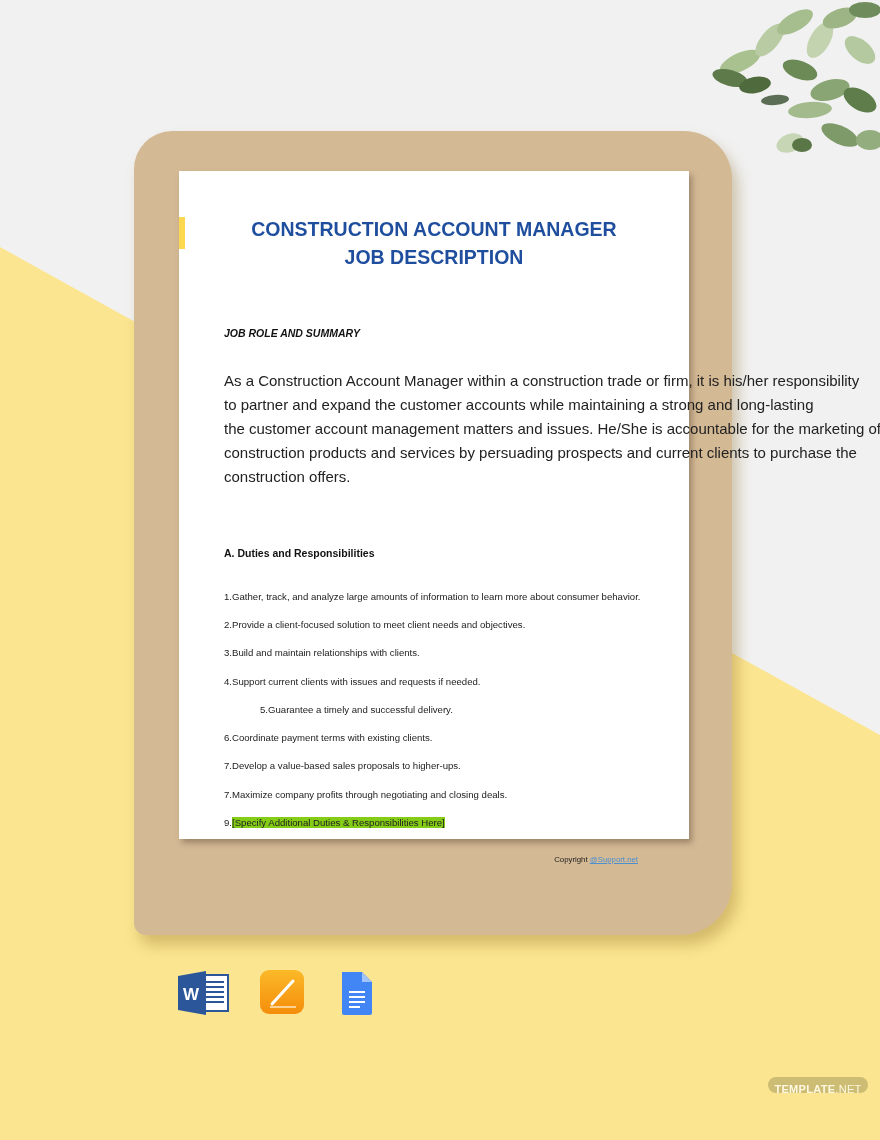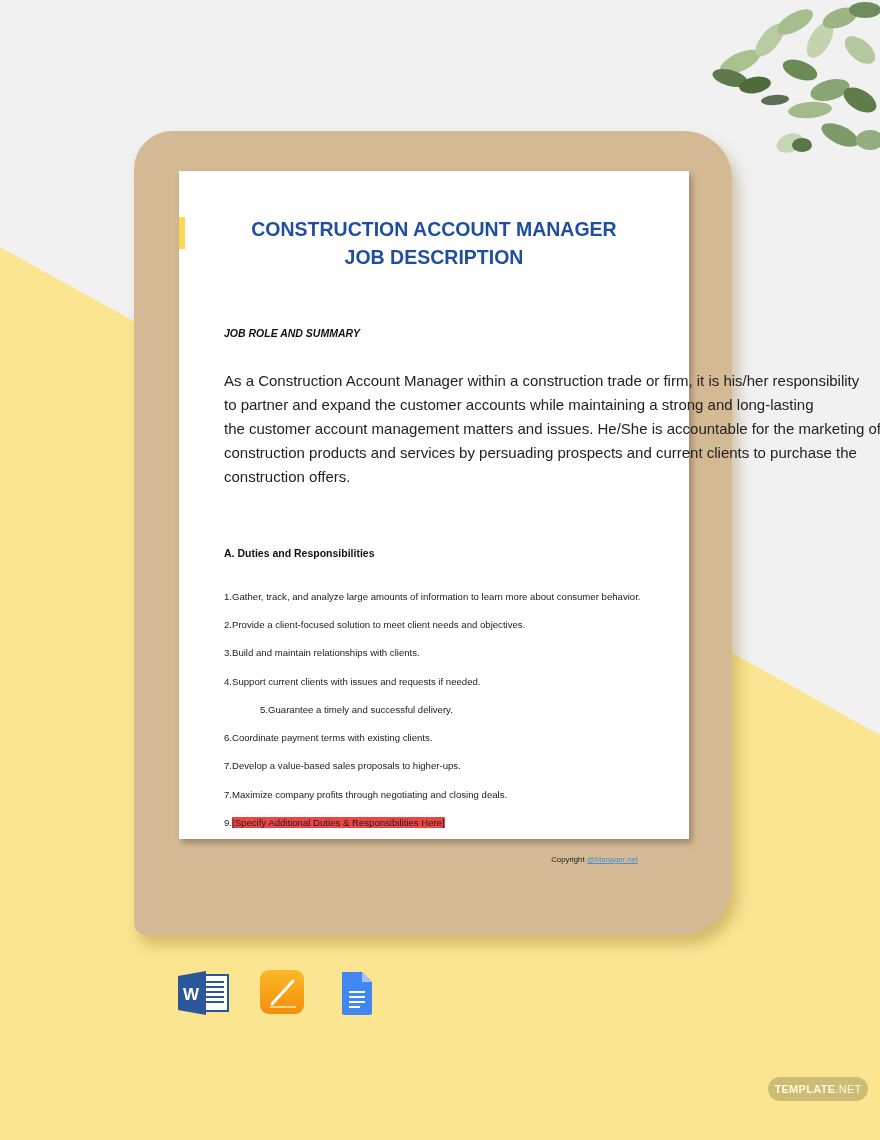--- a/index.html
+++ b/index.html
@@ -40,29 +40,29 @@
       position: absolute; left: 45px; font-weight: bold; font-size: 10.5px; color: #111;
     }
     .para {
       position: absolute; left: 45px; width: 430px; font-size: 15px; color: #222;
       line-height: 24px;
     }
     .para div { white-space: nowrap; }
     .duty {
       position: absolute; left: 45px; font-size: 9.6px; color: #222; white-space: nowrap;
     }
-    .highlight { background: #ef4444; }
+    .highlight { background: #84cc16; }
     .copyright {
       position: absolute; right: 51px; top: 684px; font-size: 7.8px; color: #222;
     }
     .copyright .link { color: #4a8fd0; text-decoration: underline; }
     .icons { position: absolute; left: 178px; top: 970px; }
     .icon { position: absolute; top: 0; }
     .badge {
-      position: absolute; left: 768px; top: 1077px; width: 100px; height: 24px;
+      position: absolute; left: 768px; top: 1077px; width: 100px; height: 16px;
       border-radius: 12px; background: #cdbd74; color: #fff8e0;
       font-size: 11px; line-height: 24px; text-align: center; letter-spacing: 0.3px;
     }
     .badge b { font-weight: bold; }
   </style>
 </head>
 <body>
 
 <div class="bg-yellow"></div>
 
@@ -116,21 +116,21 @@
   <div class="duty" style="top:505px;">4.Support current clients with issues and requests if needed.</div>
   <div class="duty" style="top:533px;padding-left:36px;">5.Guarantee a timely and successful delivery.</div>
   <div class="duty" style="top:561px;">6.Coordinate payment terms with existing clients.</div>
   <div class="duty" style="top:589px;">7.Develop a value-based sales proposals to higher-ups.</div>
   <div class="duty" style="top:618px;">7.Maximize company profits through negotiating and closing deals.</div>
   <div class="duty" style="top:646px;">
     <span>9.</span><span class="highlight">[Specify Additional Duties &amp; Responsibilities Here]</span>
   </div>
 
   <div class="copyright">
-    <span>Copyright </span><span class="link">@Manager.net</span>
+    <span>Copyright </span><span class="link">@Support.net</span>
   </div>
 </div>
 
 <div class="icons">
   <svg class="icon" style="left:0;" width="52" height="46" viewBox="0 0 52 46">
     <rect x="18" y="5" width="32" height="36" fill="#ffffff" stroke="#2b579a" stroke-width="2"></rect>
     <g stroke="#2b579a" stroke-width="2">
       <line x1="27" y1="12" x2="46" y2="12"></line>
         <line x1="27" y1="17" x2="46" y2="17"></line>
       <line x1="27" y1="22" x2="46" y2="22"></line>

